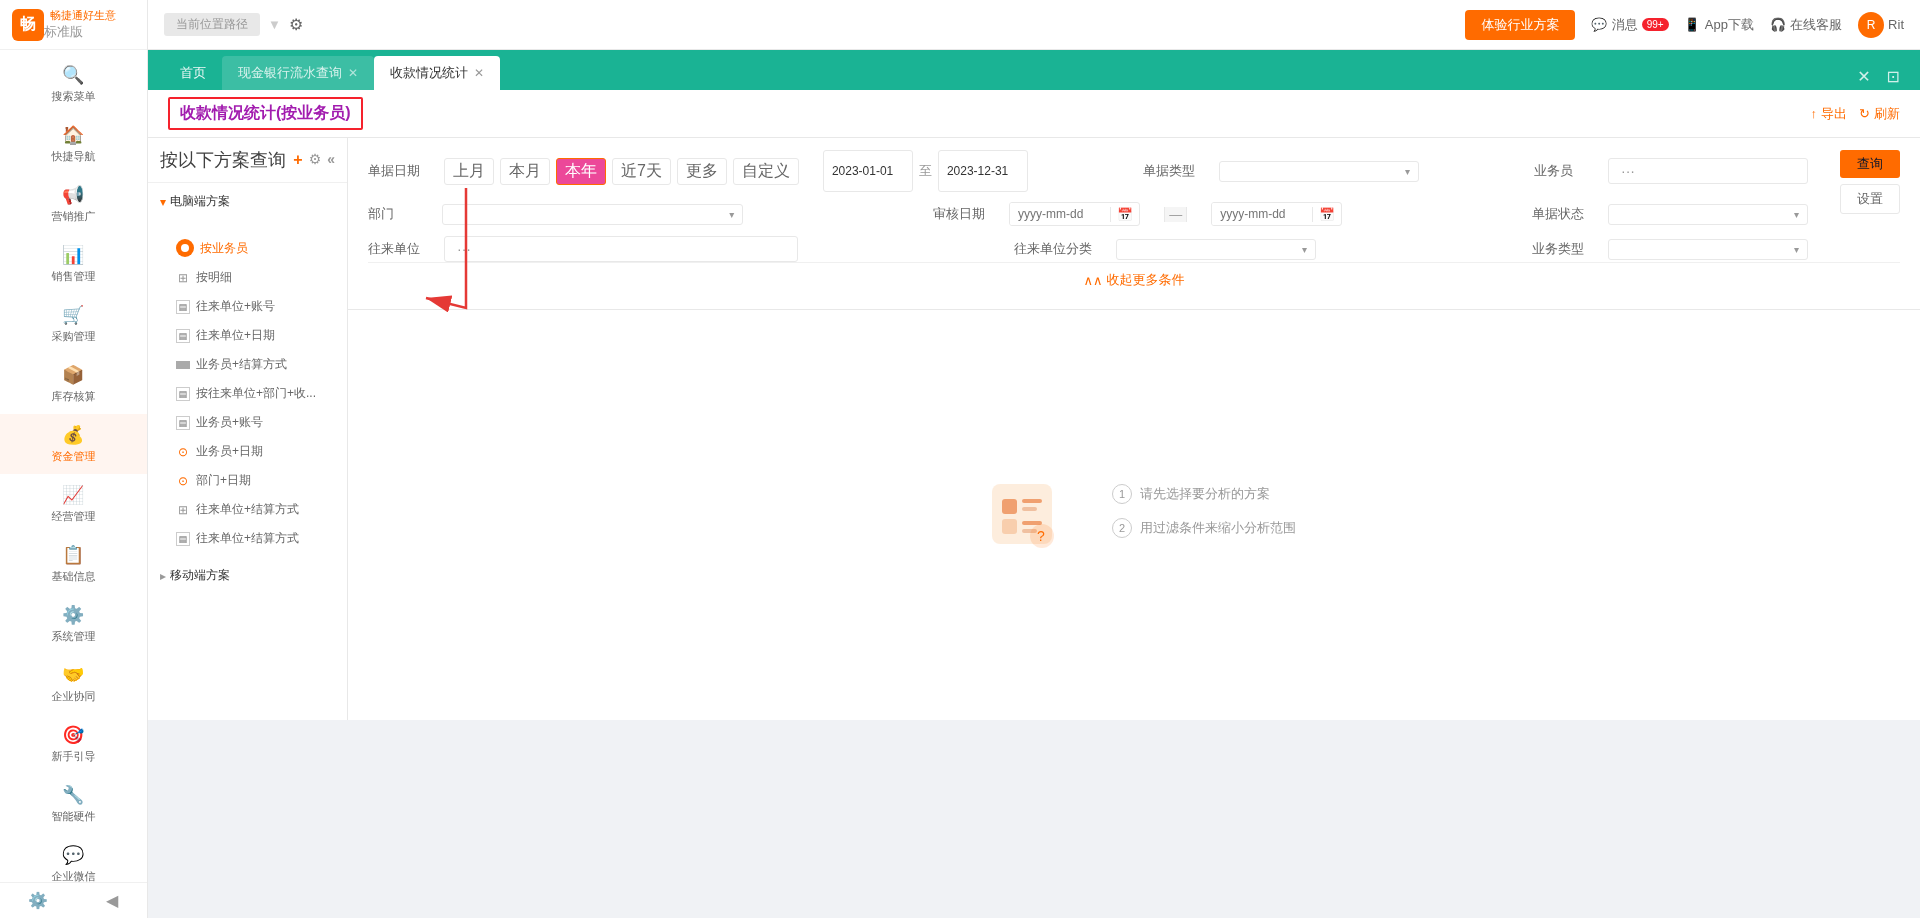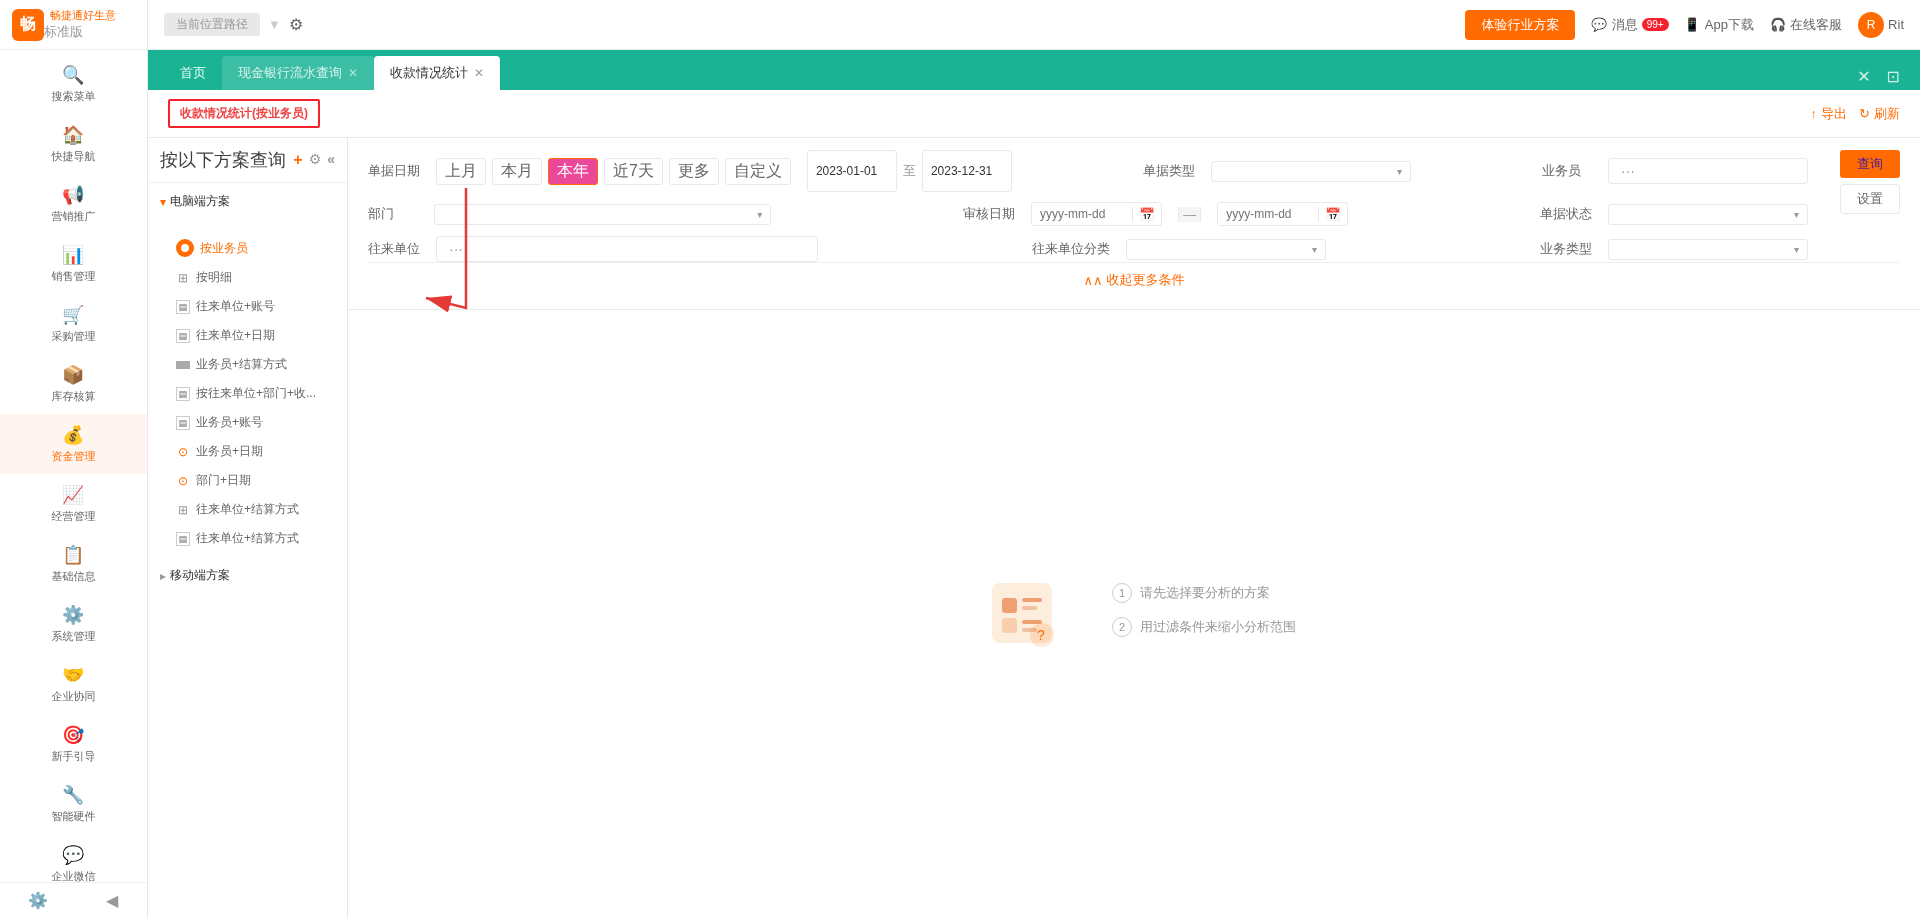--- a/index.html
+++ b/index.html
@@ -13,21 +13,21 @@
     .logo-badge { font-size: 13px; color: #999; }
     .sidebar-nav { flex: 1; overflow-y: auto; padding: 4px 0; }
     .nav-item { display: flex; flex-direction: column; align-items: center; padding: 10px 0; cursor: pointer; color: #666; transition: all 0.2s; }
     .nav-item.active { color: #ff6b00; background: #fff5f0; }
     .nav-icon { font-size: 18px; margin-bottom: 3px; }
     .nav-label { font-size: 11px; }
     .sidebar-bottom { border-top: 1px solid #f0f0f0; padding: 8px 0; display: flex; align-items: center; justify-content: space-around; }
     .sidebar-bottom-icon { color: #999; cursor: pointer; font-size: 16px; }
 
     
-    .main { flex: 1; display: flex; flex-direction: column; height: 918px; overflow: hidden; }
+    .main { flex: 1; display: flex; flex-direction: column; height: 720px; overflow: hidden; }
 
     
     .topbar { height: 50px; background: #fff; display: flex; align-items: center; padding: 0 16px; border-bottom: 1px solid #e8e8e8; justify-content: space-between; }
     .topbar-left { display: flex; align-items: center; gap: 8px; }
     .topbar-breadcrumb { font-size: 13px; color: #999; }
     .topbar-right { display: flex; align-items: center; gap: 16px; }
     .topbar-btn { background: #ff6b00; color: white; border: none; padding: 6px 16px; border-radius: 4px; cursor: pointer; font-size: 13px; }
     .topbar-icon-btn { display: flex; align-items: center; gap: 4px; color: #666; cursor: pointer; font-size: 13px; }
     .badge { background: #f5222d; color: white; border-radius: 10px; padding: 1px 5px; font-size: 10px; }
 
@@ -37,42 +37,42 @@
     .tab.active { background: #fff; color: #333; }
     .tab-home { color: rgba(255,255,255,0.9); }
     .tab-close { font-size: 12px; color: rgba(255,255,255,0.6); }
     .tab.active .tab-close { color: #999; }
     .tabs-right { margin-left: auto; display: flex; align-items: center; gap: 8px; }
     .tabs-right-btn { color: rgba(255,255,255,0.8); font-size: 16px; cursor: pointer; padding: 4px; }
 
     
     .page-header { height: 48px; background: #fff; display: flex; align-items: center; padding: 0 20px; border-bottom: 1px solid #e8e8e8; justify-content: space-between; }
     .page-title-box { border: 2px solid #f5222d; padding: 4px 10px; border-radius: 2px; }
-    .page-title { font-size: 12px; font-weight: bold; color: #ef4444; }
+    .page-title { font-size: 16px; font-weight: bold; color: #a21caf; }
     .page-actions { display: flex; align-items: center; gap: 12px; }
     .action-btn { display: flex; align-items: center; gap: 4px; color: #ff6b00; cursor: pointer; font-size: 13px; }
 
     
     .left-panel { width: 200px; background: #fff; border-right: 1px solid #e8e8e8; overflow-y: auto; flex-shrink: 0; }
     .panel-header { display: flex; align-items: center; justify-content: space-between; padding: 10px 12px; border-bottom: 1px solid #f0f0f0; }
     .panel-header-title { font-size: 18px; color: #404040; }
     .panel-header-icons { display: flex; gap: 6px; }
     .panel-icon { color: #999; cursor: pointer; font-size: 14px; }
     .tree-item { display: flex; align-items: center; padding: 6px 12px; cursor: pointer; color: #666; font-size: 12px; gap: 6px; }
     .tree-item.active { color: #ff6b00; }
     .tree-section { padding: 4px 0; }
     .tree-section-header { display: flex; align-items: center; padding: 6px 12px; font-size: 12px; color: #333; cursor: pointer; }
     .tree-indent { padding-left: 16px; margin-top: 17px; }
 
     
     .right-panel { flex: 1; display: flex; flex-direction: column; overflow: hidden; }
 
     
     .filter-area { background: #fff; padding: 12px 20px; border-bottom: 1px solid #e8e8e8; }
-    .filter-row { display: flex; align-items: center; gap: 16px; margin-bottom: 10px; flex-wrap: wrap; }
+    .filter-row { display: flex; align-items: center; gap: 24px; margin-bottom: 10px; flex-wrap: wrap; }
     .filter-row:last-child { margin-bottom: 0; }
     .filter-label { font-size: 13px; color: #666; white-space: nowrap; min-width: 50px; }
     .filter-date-group { display: flex; align-items: center; gap: 6px; }
     .date-quick-btn { padding: 2px 8px; border-radius: 3px; border: 1px solid #e8e8e8; cursor: pointer; font-size: 16px; color: #666; background: #fff; }
     .date-quick-btn.active { background: #ec4899; color: white; border-color: #ff6b00; }
     .date-input { padding: 13px 8px; border: 1px solid #e8e8e8; border-radius: 3px; font-size: 12px; color: #333; width: 90px; }
     .date-sep { color: #999; }
     .filter-select { display: flex; align-items: center; gap: 4px; padding: 4px 8px; border: 1px solid #e8e8e8; border-radius: 3px; font-size: 12px; color: #666; cursor: pointer; min-width: 120px; background: #fff; }
     .filter-select-wide { min-width: 200px; }
     .filter-select-full { flex: 1; min-width: 180px; }
@@ -82,21 +82,21 @@
     .date-range-input { padding: 4px 8px; font-size: 12px; color: #999; border: none; width: 100px; outline: none; }
     .date-range-icon { padding: 0 6px; color: #999; border-left: 1px solid #e8e8e8; cursor: pointer; }
     .date-range-sep { padding: 0 4px; color: #999; background: #f5f5f5; border-left: 1px solid #e8e8e8; border-right: 1px solid #e8e8e8; }
 
     
     .collapse-bar { display: flex; align-items: center; justify-content: center; padding: 8px; cursor: pointer; color: #ff6b00; font-size: 13px; background: #fff; border-top: 1px solid #f0f0f0; gap: 4px; }
 
     
     .query-btns { display: flex; flex-direction: column; gap: 6px; margin-left: auto; }
     .query-btn { padding: 5px 16px; border-radius: 3px; cursor: pointer; font-size: 13px; border: none; }
-    .query-btn-primary { background: #ff6b00; color: #4c1d95; }
+    .query-btn-primary { background: #ff6b00; color: #0f172a; }
     .query-btn-default { background: #fff; color: #666; border: 1px solid #e8e8e8; }
 
     
     .empty-state { flex: 1; display: flex; align-items: center; justify-content: center; background: #fff; }
     .empty-step { display: flex; align-items: center; gap: 8px; color: #999; font-size: 13px; }
     .step-num { width: 20px; height: 20px; border-radius: 50%; border: 1px solid #ccc; display: flex; align-items: center; justify-content: center; font-size: 11px; color: #999; flex-shrink: 0; }
 
     
     .content-wrapper { position: relative; flex: 1; display: flex; overflow: hidden; }
     .filter-main { flex: 1; }

